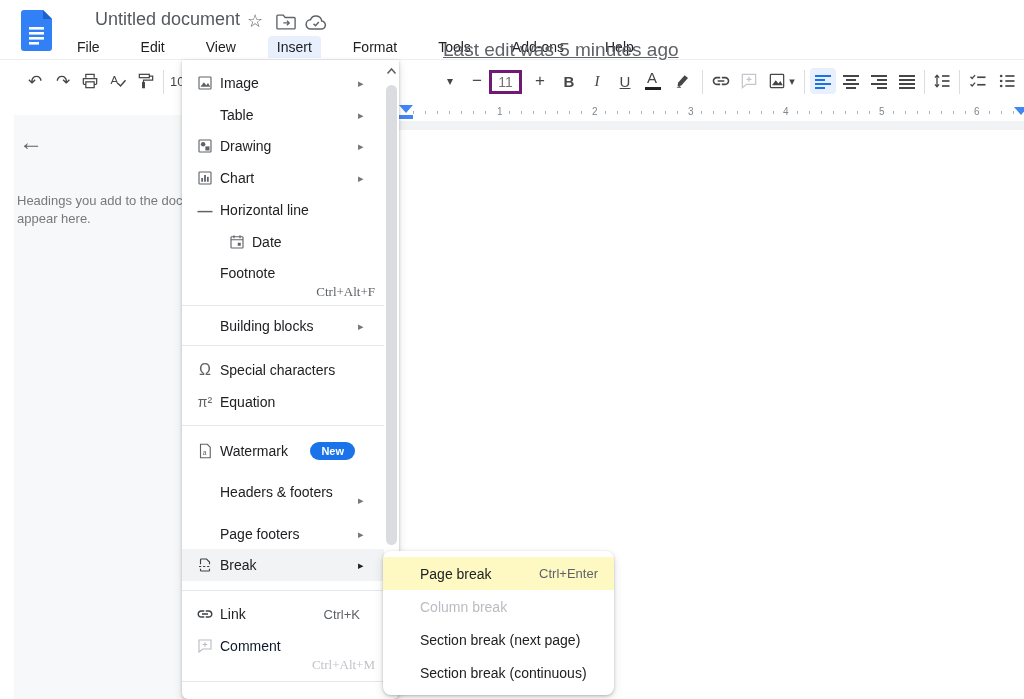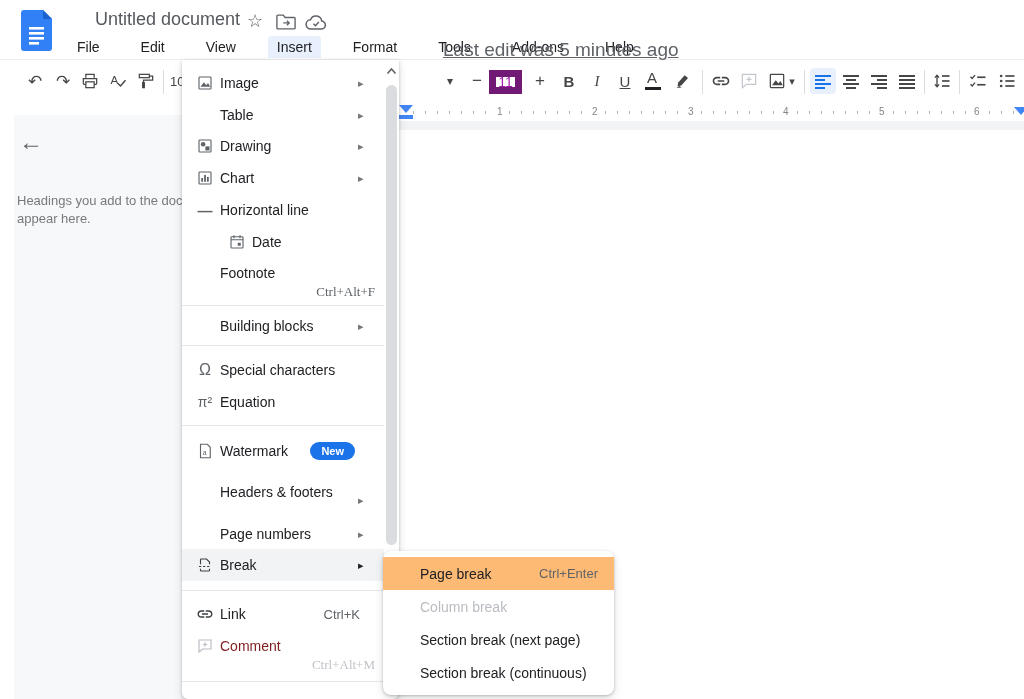--- a/index.html
+++ b/index.html
@@ -19,22 +19,22 @@
   .last-edit { position:absolute; left:443px; top:39px; font-size:19px; color:#5f6368;
     text-decoration:underline; }
 
   
   .toolbar { position:absolute; left:0; top:60px; width:1024px; height:44px; background:#fff; }
   .tbtn { position:absolute; top:8px; width:26px; height:26px; display:flex; align-items:center;
     justify-content:center; color:#444746; border-radius:4px; }
   .tbtn.glyph { font-size:17px; }
   .tsep { position:absolute; top:10px; width:1px; height:24px; background:#dadce0; }
   .fs-box { position:absolute; left:489px; top:10px; width:33px; height:24px;
-    border:7px solid #701a75; display:flex; align-items:center; justify-content:center;
-    font-size:14px; color:#a21caf; }
+    border:3px solid #701a75; display:flex; align-items:center; justify-content:center;
+    font-size:14px; color:#737373; }
   .zoom-clip { position:absolute; left:170px; top:14px; width:12px; height:18px; overflow:hidden;
     font-size:13px; color:#444746; }
   .acolor { position:absolute; top:8px; width:26px; height:26px; color:#444746; }
   .acolor .ltr { position:absolute; left:7px; top:1px; font-size:15px; }
   .acolor .bar { position:absolute; left:5px; top:19px; width:16px; height:3px; background:#202124; }
   .align-active { background:#e8f0fe; }
 
   
   .ruler { position:absolute; left:399px; top:104px; width:625px; height:17px; background:#fff;
     overflow:hidden; }
@@ -60,35 +60,35 @@
   .mi { position:absolute; left:0; width:202px; height:32px; display:flex; align-items:center; }
   .mi.hover { background:#f1f3f4; }
   .mi-ic { position:absolute; left:13px; width:20px; height:20px; display:flex; align-items:center;
     justify-content:center; color:#5f6368; font-size:15px; }
   .mi-label { position:absolute; left:38px; font-size:14px; color:#202124; white-space:nowrap; }
   .mi-label.wrap { white-space:normal; width:118px; line-height:18px; }
   .mi-arrow { position:absolute; left:176px; font-size:11px; color:#747579; }
   .mi-arrow.dark { color:#202124; }
   .mi-short { position:absolute; right:24px; font-size:13px; color:#5f6368; }
   .mi-short-line { position:absolute; right:24px; height:16px; font-size:13px; color:#5f6368;font-family:Liberation Serif, serif; }
-  .mi.disabled .mi-label, .mi.disabled .mi-ic { color:#7f1d1d; }
+  .mi.disabled .mi-label, .mi.disabled .mi-ic { color:#0f172a; }
   .badge { position:absolute; right:29px; background:#1a73e8; color:#fff; font-size:11px;
     font-weight:bold; padding:3px 11px; border-radius:10px; }
   .msep { position:absolute; left:0; width:202px; height:1px; background:#e6e7e9; }
   .mscroll { position:absolute; right:0; top:0; width:15px; height:639px; }
   .mthumb { position:absolute; left:2px; top:25px; width:11px; height:460px; background:#dadce0;
     border-radius:6px; }
   .mup { position:absolute; left:1px; top:6px; }
 
   
   .submenu { position:absolute; left:383px; top:551px; width:231px; height:144px; background:#fff;
     border-radius:8px; box-shadow:0 1px 3px rgba(60,64,67,.3),0 4px 10px rgba(60,64,67,.15);
     z-index:60; padding-top:6px; }
   .smi { position:relative; height:33px; display:flex; align-items:center; }
-  .smi.hover { background:#fdba74; }
+  .smi.hover { background:#fef9c3; }
   .smi-label { position:absolute; left:37px; font-size:14px; color:#202124; }
   .smi-short { position:absolute; right:16px; font-size:13px; color:#5f6368; }
   .smi.disabled .smi-label { color:#b9bcc1; }
 
   svg { display:block; }
   .ico-stroke { stroke:#5f6368; fill:none; stroke-width:1.5; }
 </style>
 </head>
 <body>
 
@@ -375,21 +375,21 @@
       <span class="mi-label">Watermark</span>
       <span class="badge">New</span>
     </div>
 
     <div class="mi" style="top:410px; height:44px;">
       <span class="mi-label wrap">Headers &amp; footers</span>
       <span class="mi-arrow" style="top:24px;">▸</span>
     </div>
 
     <div class="mi" style="top:458px;">
-      <span class="mi-label">Page numbers</span>
+      <span class="mi-label">Page footers</span>
       <span class="mi-arrow">▸</span>
     </div>
 
     <div class="mi hover" style="top:489px;">
       <span class="mi-ic">
         <svg width="18" height="18" viewBox="0 0 24 24" class="ico-stroke" style="stroke:#3c4043;">
           <path d="M6 11V5a1 1 0 0 1 1-1h7l4 4v3"></path>
           <path d="M4 14h16" stroke-dasharray="3 2.4"></path>
           <path d="M6 17v2a1 1 0 0 0 1 1h10a1 1 0 0 0 1-1v-2"></path>
         </svg>

